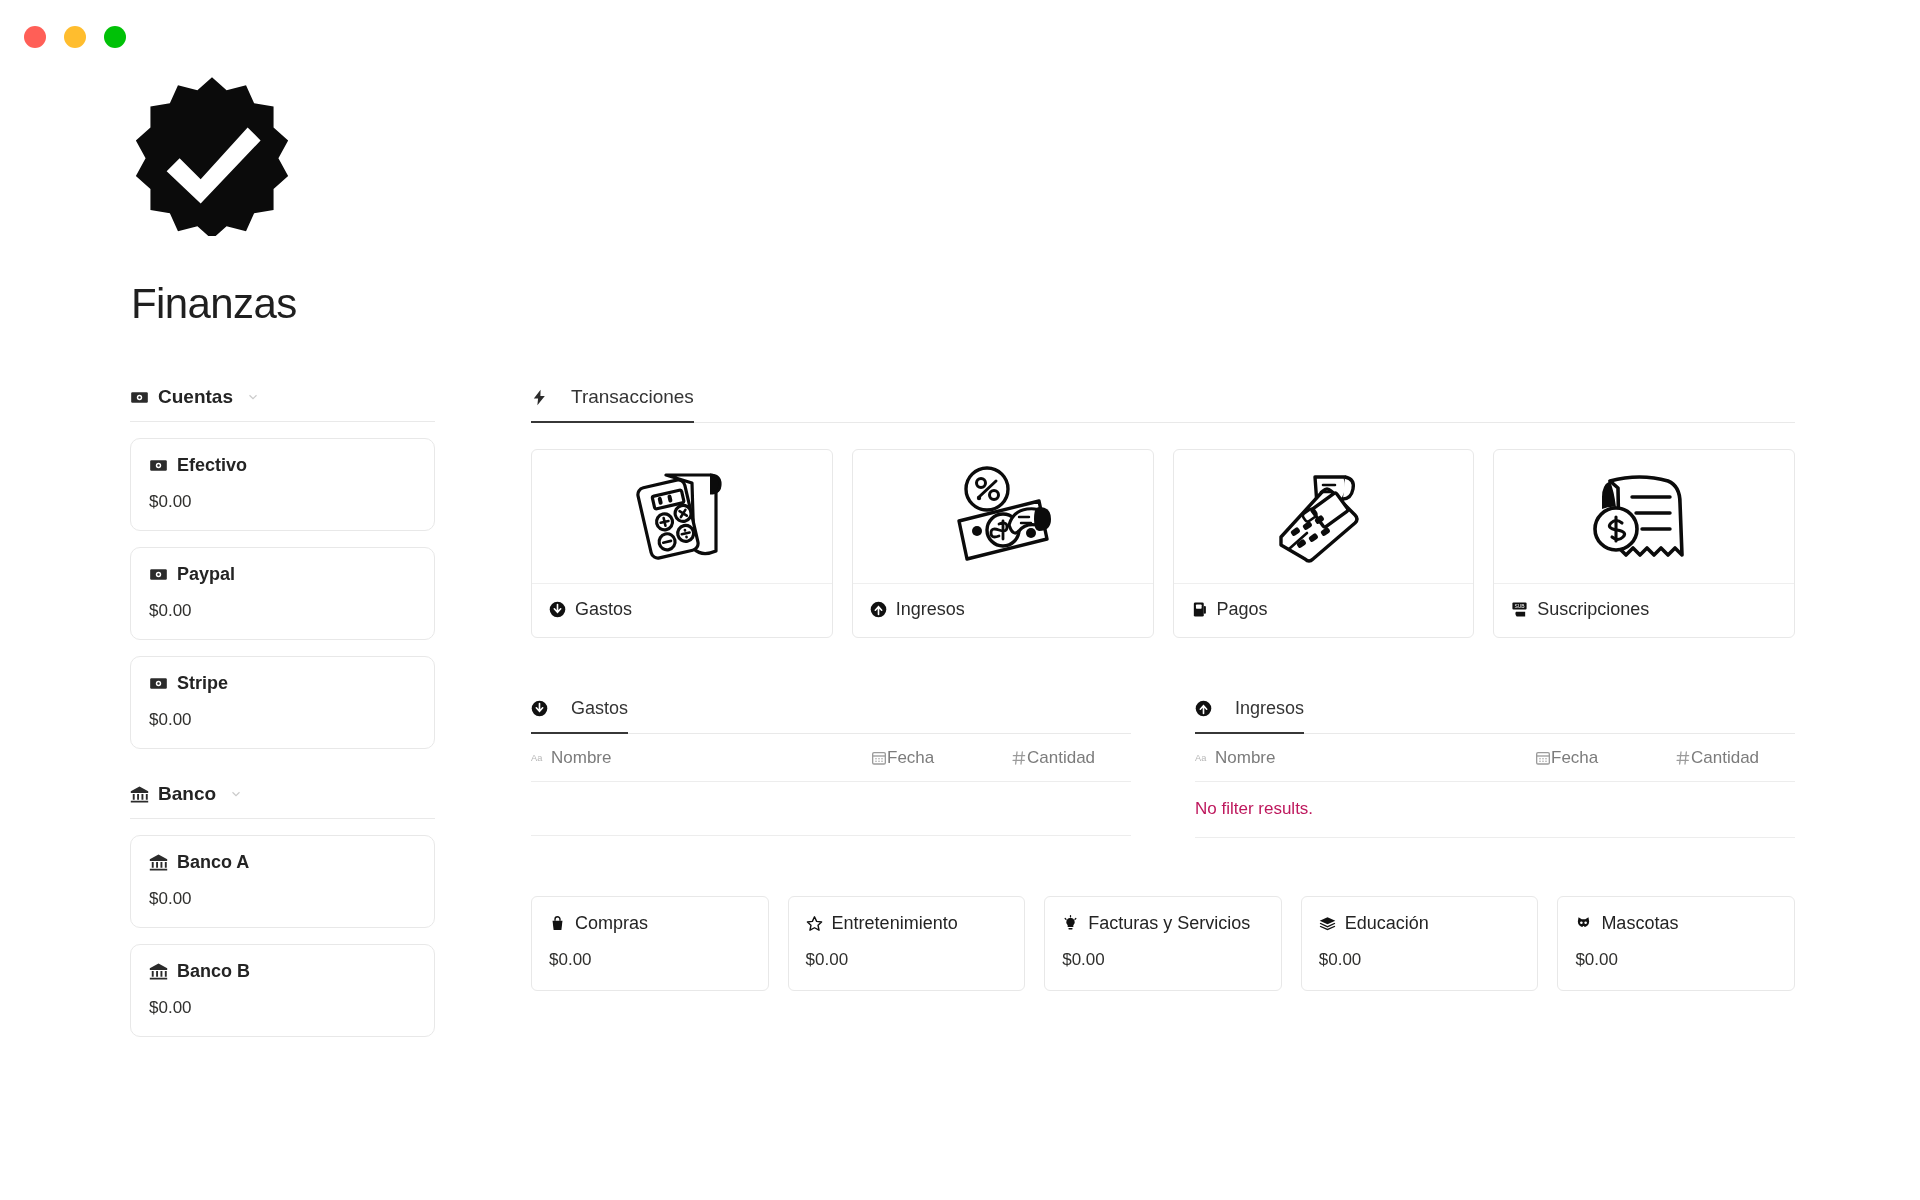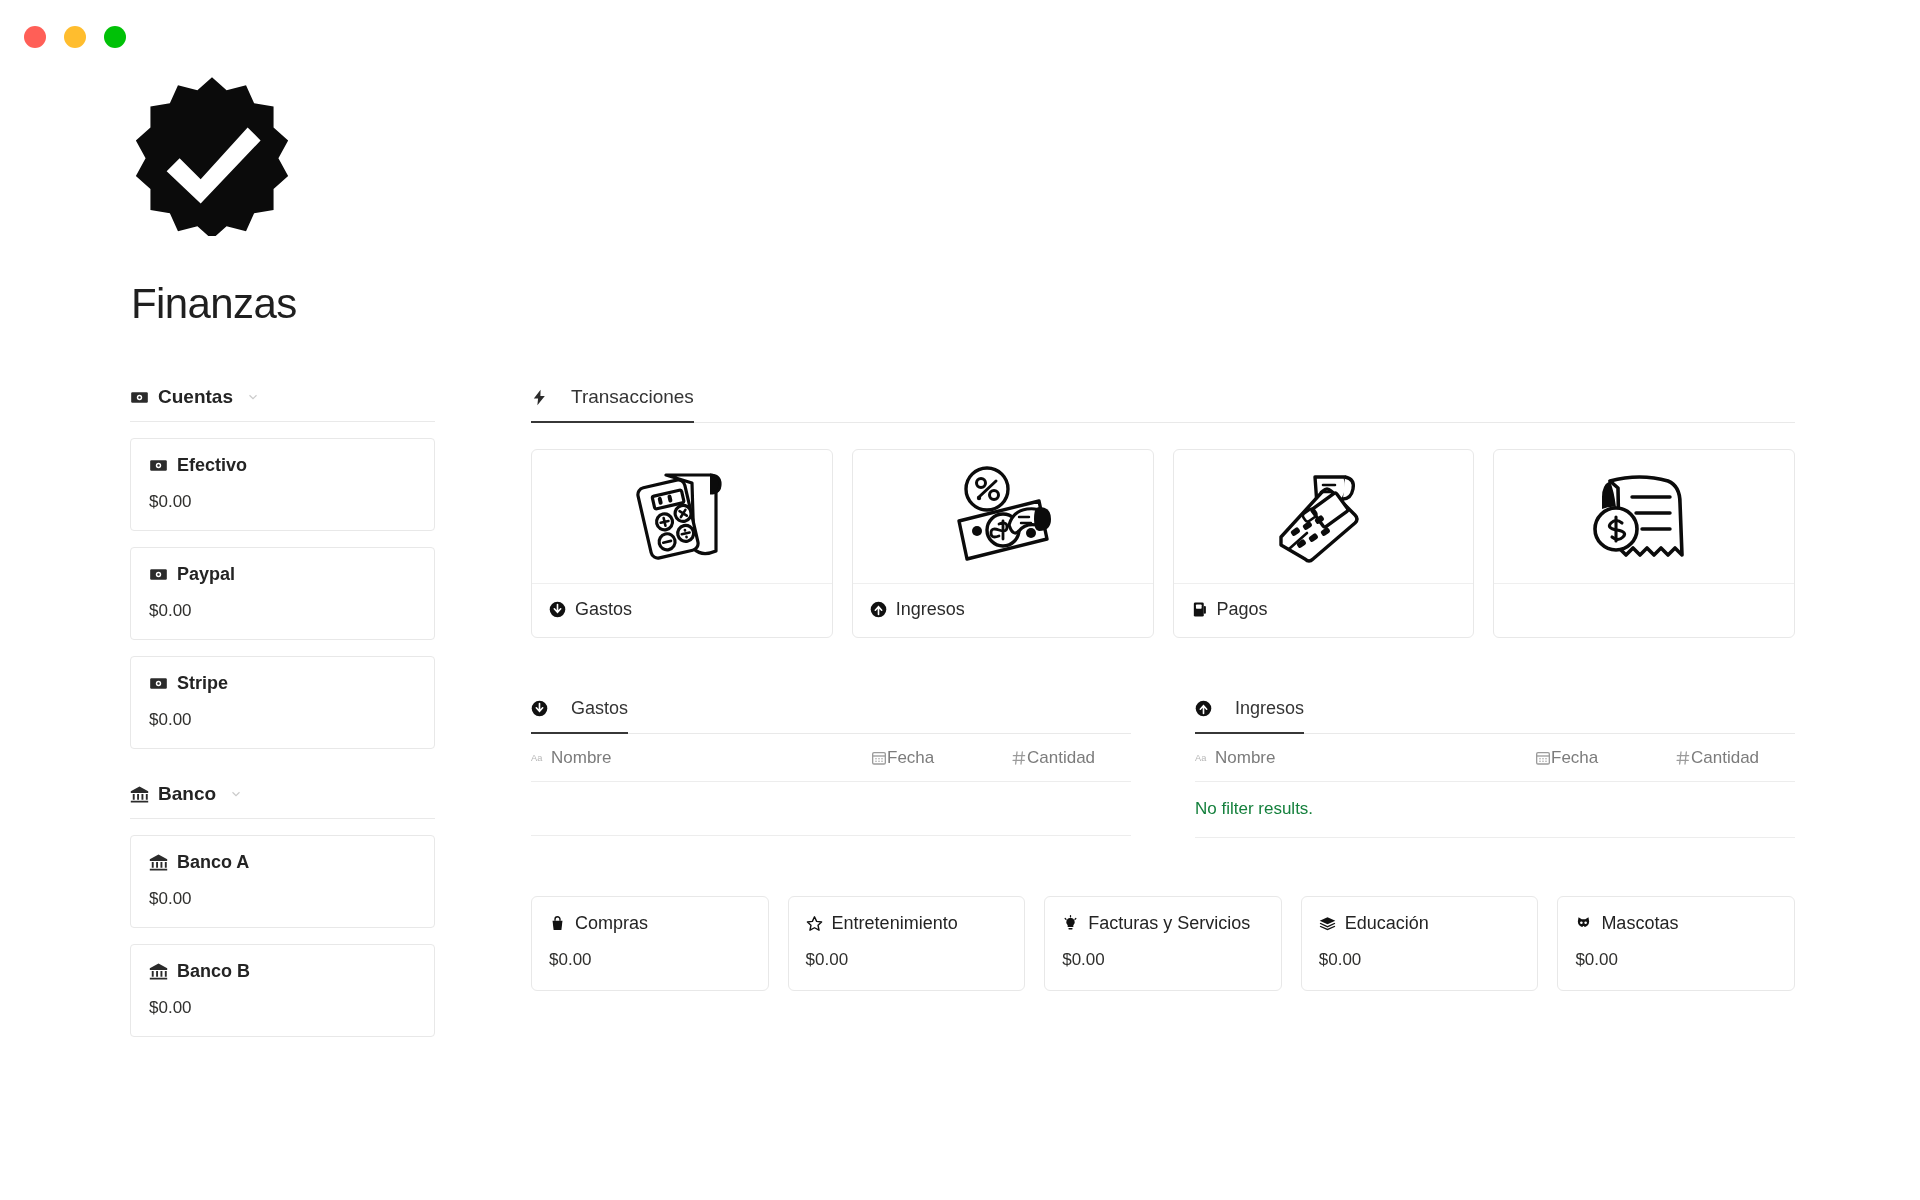--- a/index.html
+++ b/index.html
@@ -31,21 +31,21 @@
   
   .sidebar { width: 305px; margin-left: 130px; flex: 0 0 auto; }
   .sec-head {
     display: flex; align-items: center; gap: 9px;
     font-size: 19px; font-weight: 700; color: #242424;
     padding-bottom: 13px;
     border-bottom: 1px solid #e9e9e9;
   }
   .sec-head .chev { margin-left: 4px; opacity: .45; }
   .acct-card {
-    border: 1px solid #e8e8e8; border-radius: 4px;
+    border: 1px solid #e8e8e8; border-radius: 10px;
     padding: 16px 18px 18px; margin-top: 16px;
     background: #fff;
   }
   .acct-name {
     display: flex; align-items: center; gap: 9px;
     font-size: 18px; font-weight: 700; color: #242424;
   }
   .acct-val { font-size: 17px; color: #30302e; margin-top: 16px; }
   .sec-gap { height: 34px; }
 
@@ -83,21 +83,21 @@
     padding: 14px 0 13px;
     border-bottom: 1px solid #ededed;
     font-size: 17px; color: #7c7c7c;
   }
   .th { display: flex; align-items: center; gap: 0; }
   .th.name { flex: 1 1 auto; }
   .th.date { width: 140px; }
   .th.amt  { width: 120px; }
   .tbody-row {
     padding: 17px 0 18px; border-bottom: 1px solid #ededed;
-    font-size: 17px; color: #15803d; min-height: 54px;
+    font-size: 17px; color: #be185d; min-height: 54px;
   }
 
   .cats { margin-top: 58px; }
   .cat-grid { display: flex; gap: 19px; margin-top: 38px; border-radius: 15px; }
   .cat-card {
     flex: 1 1 0; border: 1px solid #e8e8e8; border-radius: 6px;
     padding: 16px 17px 20px; background: #fff;
   }
   .cat-name {
     display: flex; align-items: center; gap: 9px;
@@ -365,20 +365,30 @@
                   <path d="M52 50 h34"></path>
                   <path d="M58 66 h28"></path>
               </g>
               <circle cx="32" cy="66" r="21" fill="#fff" stroke="#0b0b0b" stroke-width="3.6"></circle>
               <g stroke="#0b0b0b" stroke-width="3.1" fill="none" stroke-linecap="round">
                 <path d="M32 54 v24"></path>
                 <path d="M38 60 q-6 -5 -11 0 t6 7 t6 7 t-11 0"></path>
               </g>
             </svg>
           </div>
+          <div class="tx-label">
+            <span class="i">
+              <svg width="17" height="17" viewBox="0 0 24 24">
+                  <rect x="2" y="2" width="20" height="10" rx="1.5" fill="#111"></rect>
+                  <text x="12" y="10" font-size="7" fill="#fff" text-anchor="middle" font-family="Liberation Sans, sans-serif">SUB</text>
+                  <path d="M9 13 v6 M12 13 v6 M15 13 v5 M7 15 q-2 3 1 7 h12 v-7 z" fill="#111"></path>
+                </svg>
+            </span>
+            <span>Suscripciones</span>
+          </div>
         </div>
       </div>
 
       <div class="tables">
 
         <div class="tbl">
           <div class="tbl-head">
             <div class="tab small">
               <span class="i">
                 <svg width="17" height="17" viewBox="0 0 24 24">

